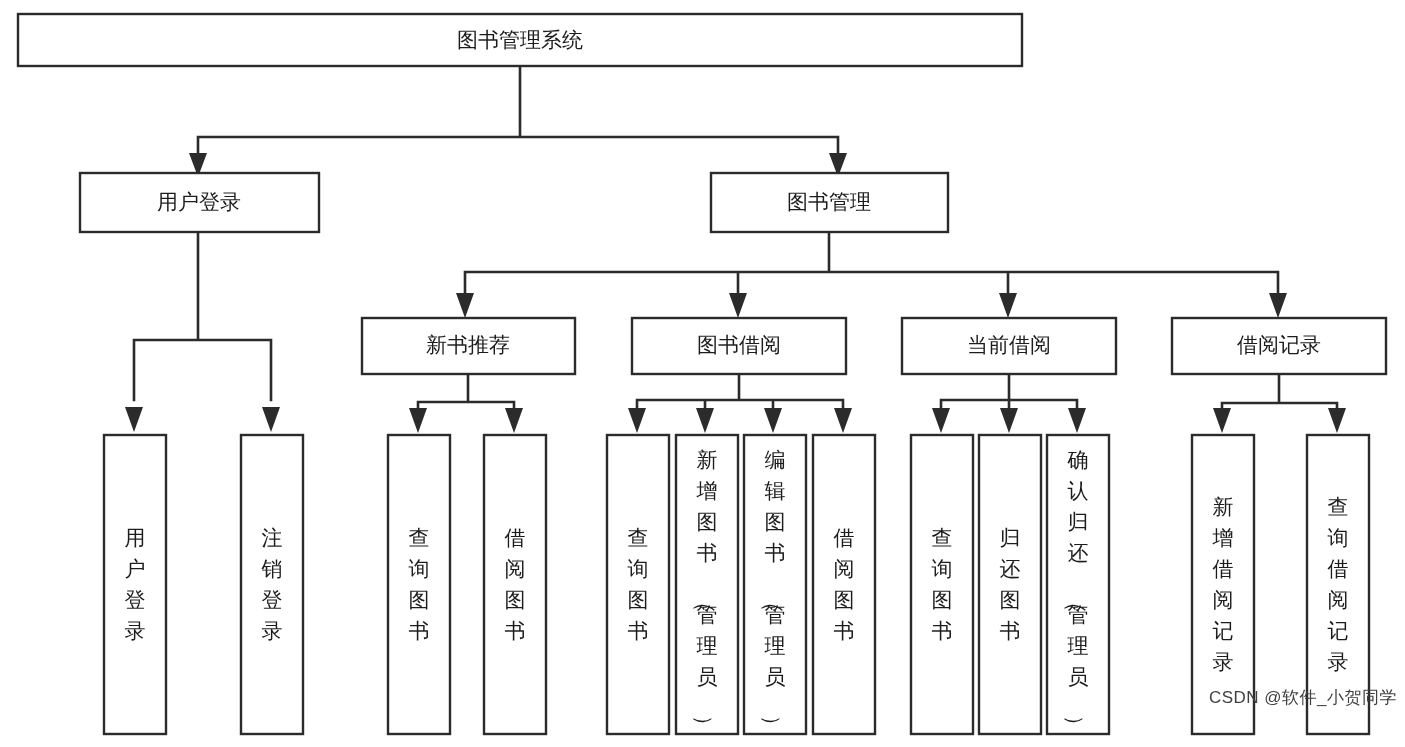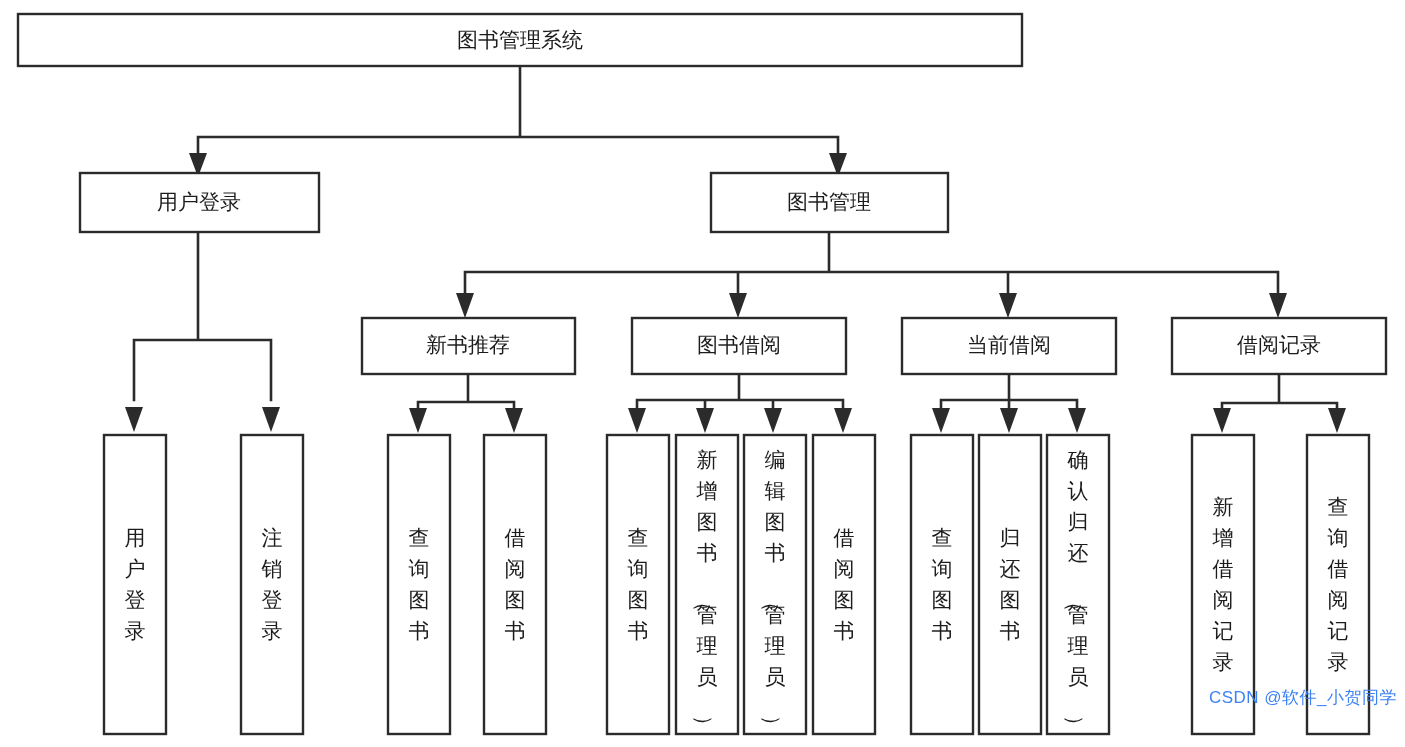--- a/index.html
+++ b/index.html
@@ -54,21 +54,21 @@
     font-size: 21px;
     fill: #1c1c1c;
     text-anchor: middle;
   }
   .watermark {
     position: absolute;
     right: 8px;
     bottom: 6px;
     font-family: "Liberation Sans", "DejaVu Sans", sans-serif;
     font-size: 17px;
-    color: #3b82f6;
+    color: #404040;
     letter-spacing: 0.5px;
     white-space: nowrap;
     user-select: none;
   }
 </style>
 </head>
 <body>
 
 <div id="diagram-root">
   <svg class="diagram-svg" viewBox="0 0 1405 747" xmlns="http://www.w3.org/2000/svg">

